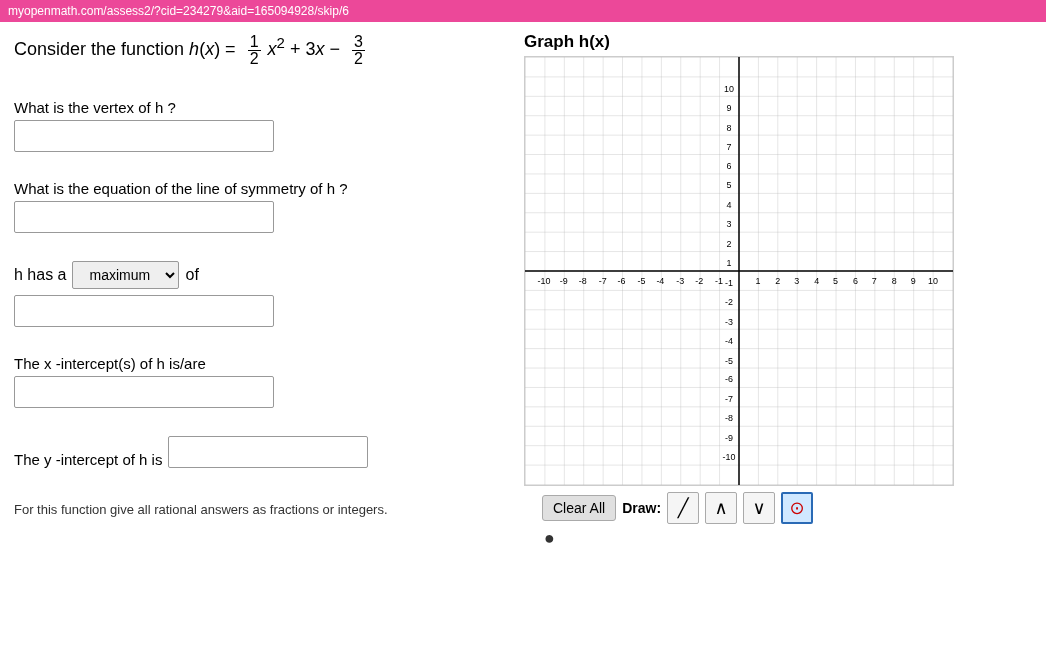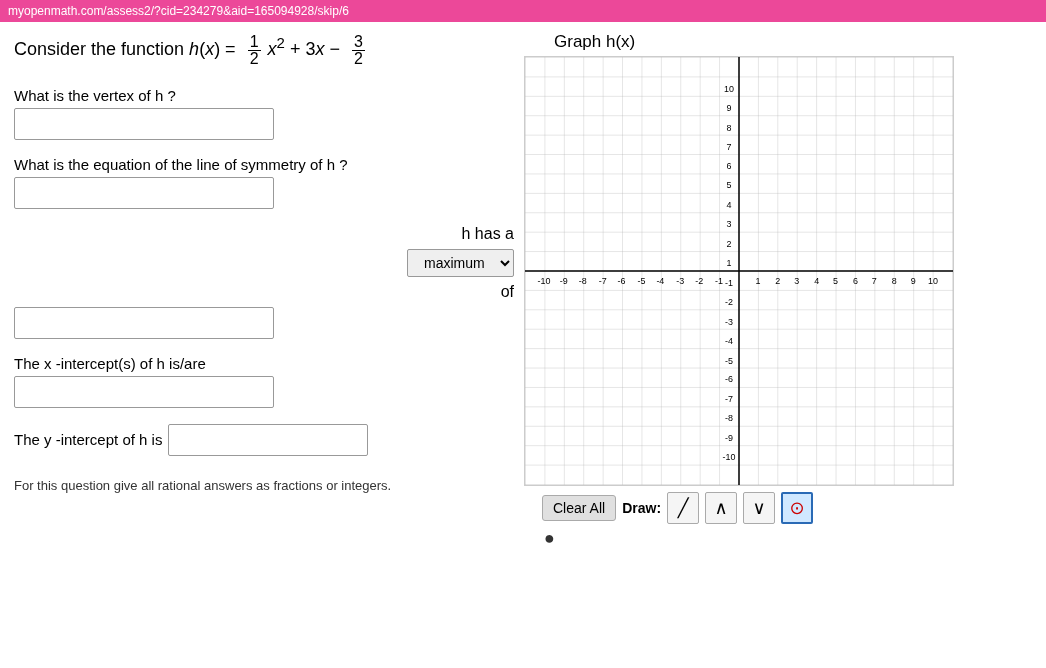--- a/index.html
+++ b/index.html
@@ -24,21 +24,21 @@
       display: flex;
       flex-direction: row;
       padding: 10px 14px;
       gap: 10px;
       height: calc(668px - 22px);
     }
     .left-panel {
       flex: 0 0 500px;
       display: flex;
       flex-direction: column;
-      gap: 16px;
+      gap: 28px;
     }
     .function-text {
       font-size: 18px;
       margin-bottom: 4px;
       line-height: 1.4;
     }
     .fraction {
       display: inline-flex;
       flex-direction: column;
       align-items: center;
@@ -60,42 +60,41 @@
     .answer-input {
       border: 1px solid #999;
       height: 32px;
       width: 260px;
       padding: 2px 6px;
       font-size: 14px;
       border-radius: 2px;
     }
     .has-dropdown {
       display: flex;
-      flex-direction: column;
-      align-items: flex-end;
+      flex-direction: row;
+      align-items: center;
       gap: 6px;
       margin-bottom: 2px;
     }
     .has-dropdown select {
       border: 1px solid #999;
       height: 28px;
       font-size: 14px;
       padding: 2px 12px;
       border-radius: 2px;
     }
     .right-panel {
       flex: 1;
       display: flex;
       flex-direction: column;
       gap: 4px;
     }
     .graph-title {
       font-size: 17px;
-      font-weight: normal;
-      margin-left: 30px;
+      font-weight: bold;
     }
     .graph-container {
       position: relative;
       width: 430px;
       height: 430px;
       border: 1px solid #ccc;
       background: #fff;
     }
     .graph-canvas {
       width: 100%;
@@ -144,21 +143,21 @@
       margin-top: 6px;
     }
     .bullet {
       font-size: 18px;
       color: #333;
       margin-left: 20px;
     }
     .intercept-row {
       display: flex;
       flex-direction: row;
-      align-items: center;
+      align-items: flex-end;
       gap: 6px;
     }
   </style>
 </head>
 <body>
 
 <div class="top-bar">
   <span>myopenmath.com/assess2/?cid=234279&amp;aid=165094928/skip/6</span>
 </div>
 
@@ -206,21 +205,21 @@
       <input class="answer-input" type="text" value="" style="">
     </div>
 
     <div class="question-block">
       <div class="intercept-row">
         <span class="question-label">The y -intercept of h is</span>
         <input class="answer-input" style="width: 200px;" type="text" value="">
       </div>
     </div>
 
-    <div class="bottom-note">For this question give all rational answers as fractions or integers.</div>
+    <div class="bottom-note">For this function give all rational answers as fractions or integers.</div>
   </div>
 
   <div class="right-panel">
     <div class="graph-title">Graph h(x)</div>
 
     <div class="graph-container">
       <svg class="graph-canvas" viewBox="0 0 430 430" xmlns="http://www.w3.org/2000/svg">
 
         <defs>
           <pattern id="smallGrid" width="19.5" height="19.5" patternUnits="userSpaceOnUse">

